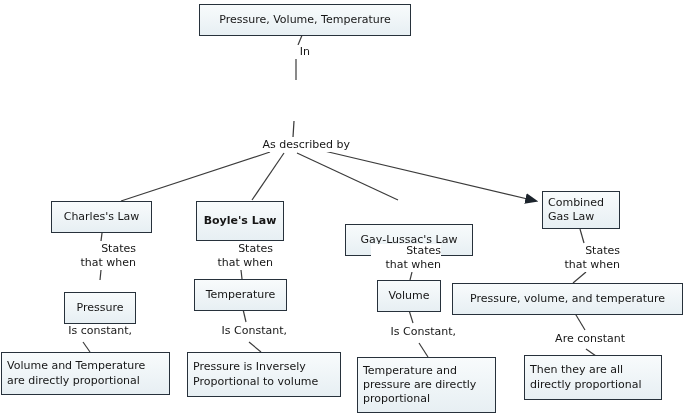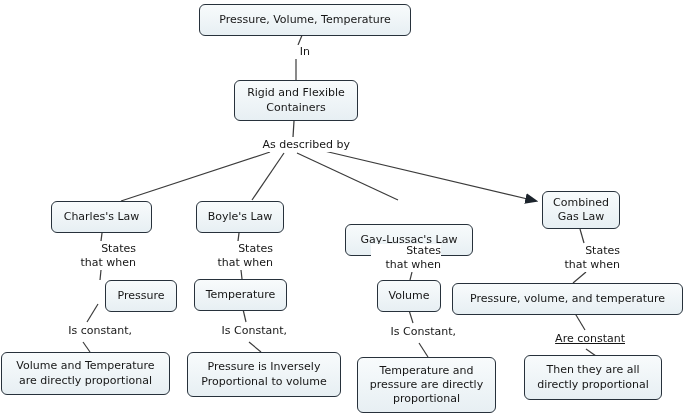--- a/index.html
+++ b/index.html
@@ -4,24 +4,24 @@
 <style>
   html,body{margin:0;padding:0;background:#ffffff;}
   .canvas{
     position:relative;width:687px;height:417px;background:#ffffff;
     font-family:"DejaVu Sans","Liberation Sans",sans-serif;
     font-size:11px;color:#161616;overflow:hidden;
   }
   .wires{position:absolute;left:0;top:0;width:687px;height:417px;}
   .node{
     position:absolute;box-sizing:border-box;
-    border:1.5px solid #27313b;border-radius:6px;
+    border:1.5px solid #27313b;border-radius:0;
     background:linear-gradient(180deg,#f8fbfc 0%,#e7eff3 100%);
     display:flex;align-items:center;justify-content:center;
-    text-align:center;line-height:1.3;padding:15px 5px;
+    text-align:left;line-height:1.3;padding:15px 5px;
   }
   .link-label{
     position:absolute;text-align:right;white-space:pre-line;
     background:#ffffff;line-height:1.25;padding:0;
   }
 </style>
 </head>
 <body>
 
 <div class="canvas">
@@ -54,31 +54,30 @@
       <line x1="419" y1="343" x2="428" y2="357"></line>
       <line x1="580" y1="229" x2="584" y2="243"></line>
       <line x1="586" y1="272" x2="573" y2="283"></line>
       <line x1="573" y1="310" x2="585" y2="330"></line>
       <line x1="586" y1="349" x2="596" y2="356"></line>
     </g>
   </svg>
 
   <div class="node" style="left:199px;top:4px;width:212px;height:24px;">Pressure, Volume, Temperature</div>
 
-  <div class="node" style="left:234px;top:80px;width:124px;height:41px;">Rigid and Flexible Containers</div>
 
   <div class="node" style="left:51px;top:201px;width:101px;height:28px;">Charles's Law</div>
 
-  <div class="node" style="left:196px;top:201px;width:88px;height:32px;">Boyle's Law</div>
+  <div class="node" style="left:196px;top:201px;width:88px;height:40px;font-weight:bold;">Boyle's Law</div>
 
   <div class="node" style="left:345px;top:200px;width:128px;height:26px;margin-top:24px;">Gay-Lussac's Law</div>
 
   <div class="node" style="left:542px;top:191px;width:78px;height:38px;">Combined Gas Law</div>
 
-  <div class="node" style="left:64px;top:280px;width:72px;height:24px;margin-left:41px;">Pressure</div>
+  <div class="node" style="left:64px;top:292px;width:72px;height:24px;">Pressure</div>
 
   <div class="node" style="left:194px;top:279px;width:93px;height:26px;">Temperature</div>
 
   <div class="node" style="left:452px;top:283px;width:231px;height:27px;">Pressure, volume, and temperature</div>
 
   <div class="node" style="left:377px;top:280px;width:64px;height:27px;">Volume</div>
 
   <div class="node" style="left:1px;top:352px;width:169px;height:43px;">Volume and Temperature are directly proportional</div>
 
   <div class="node" style="left:187px;top:352px;width:154px;height:45px;">Pressure is Inversely Proportional to volume</div>
@@ -102,15 +101,15 @@
 
   <div class="link-label" style="left:550px;top:244px;width:70px;">States
 that when</div>
 
   <div class="link-label" style="left:44px;top:324px;width:88px;">Is constant,</div>
 
   <div class="link-label" style="left:199px;top:324px;width:88px;">Is Constant,</div>
 
   <div class="link-label" style="left:368px;top:325px;width:88px;">Is Constant,</div>
 
-  <div class="link-label" style="left:541px;top:332px;width:84px;text-decoration:underline;">Are constant</div>
+  <div class="link-label" style="left:541px;top:332px;width:84px;">Are constant</div>
 
 </div>
 
 </body></html>

